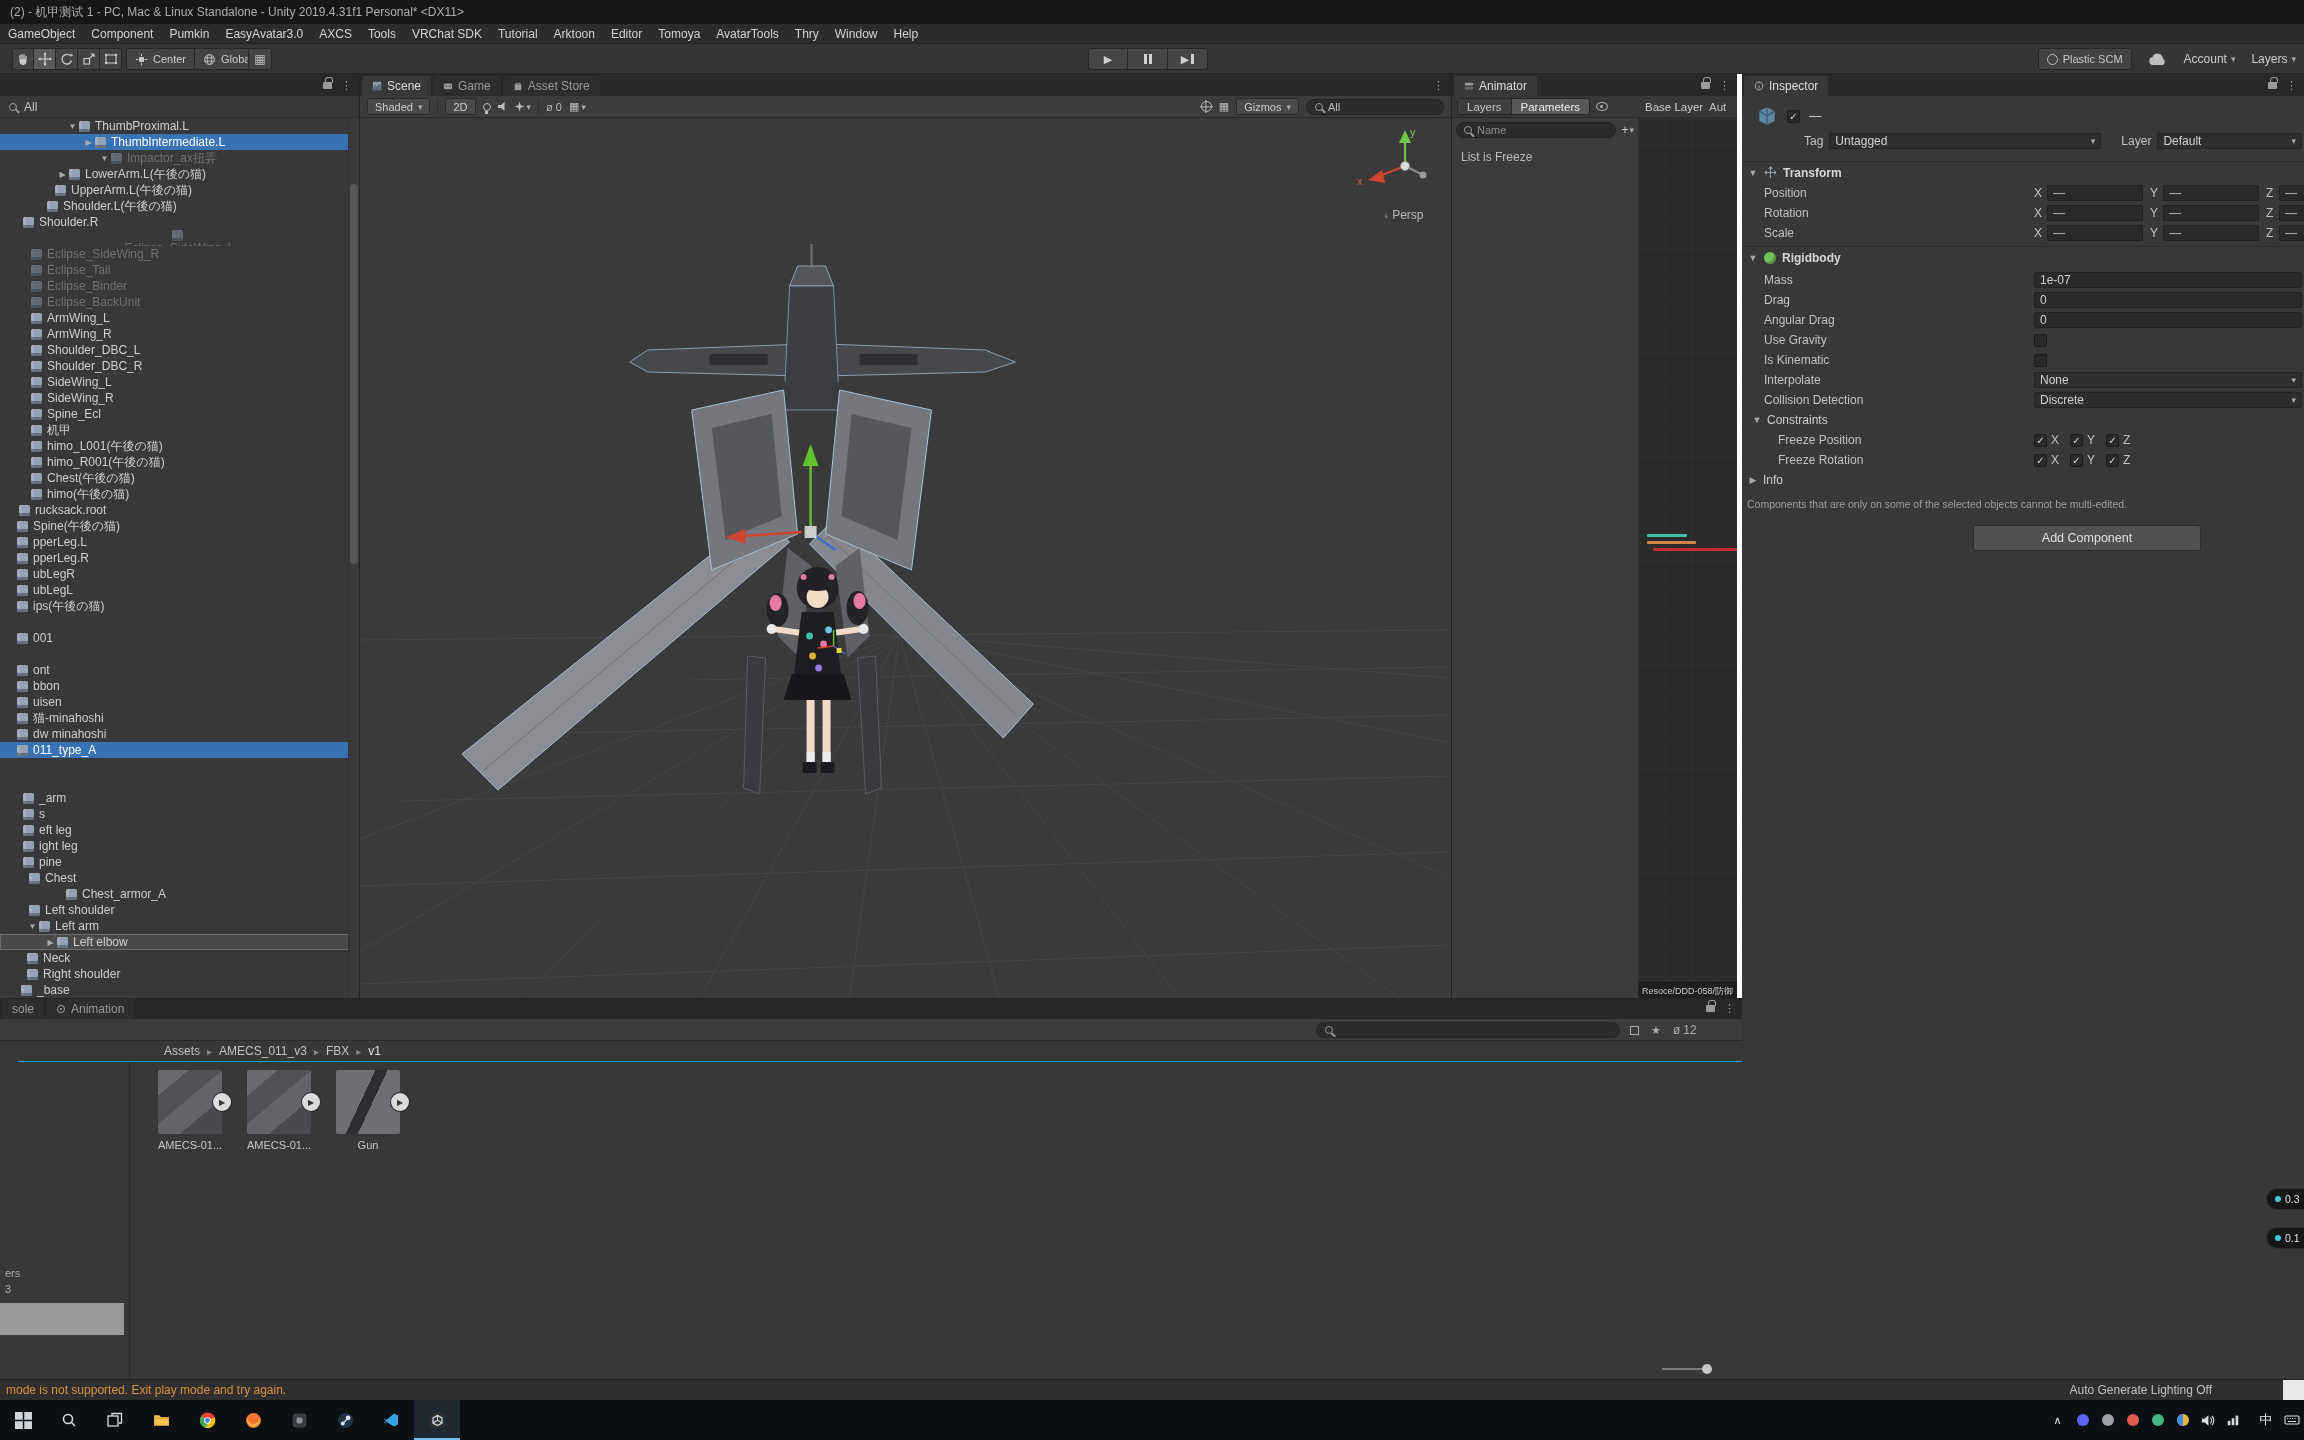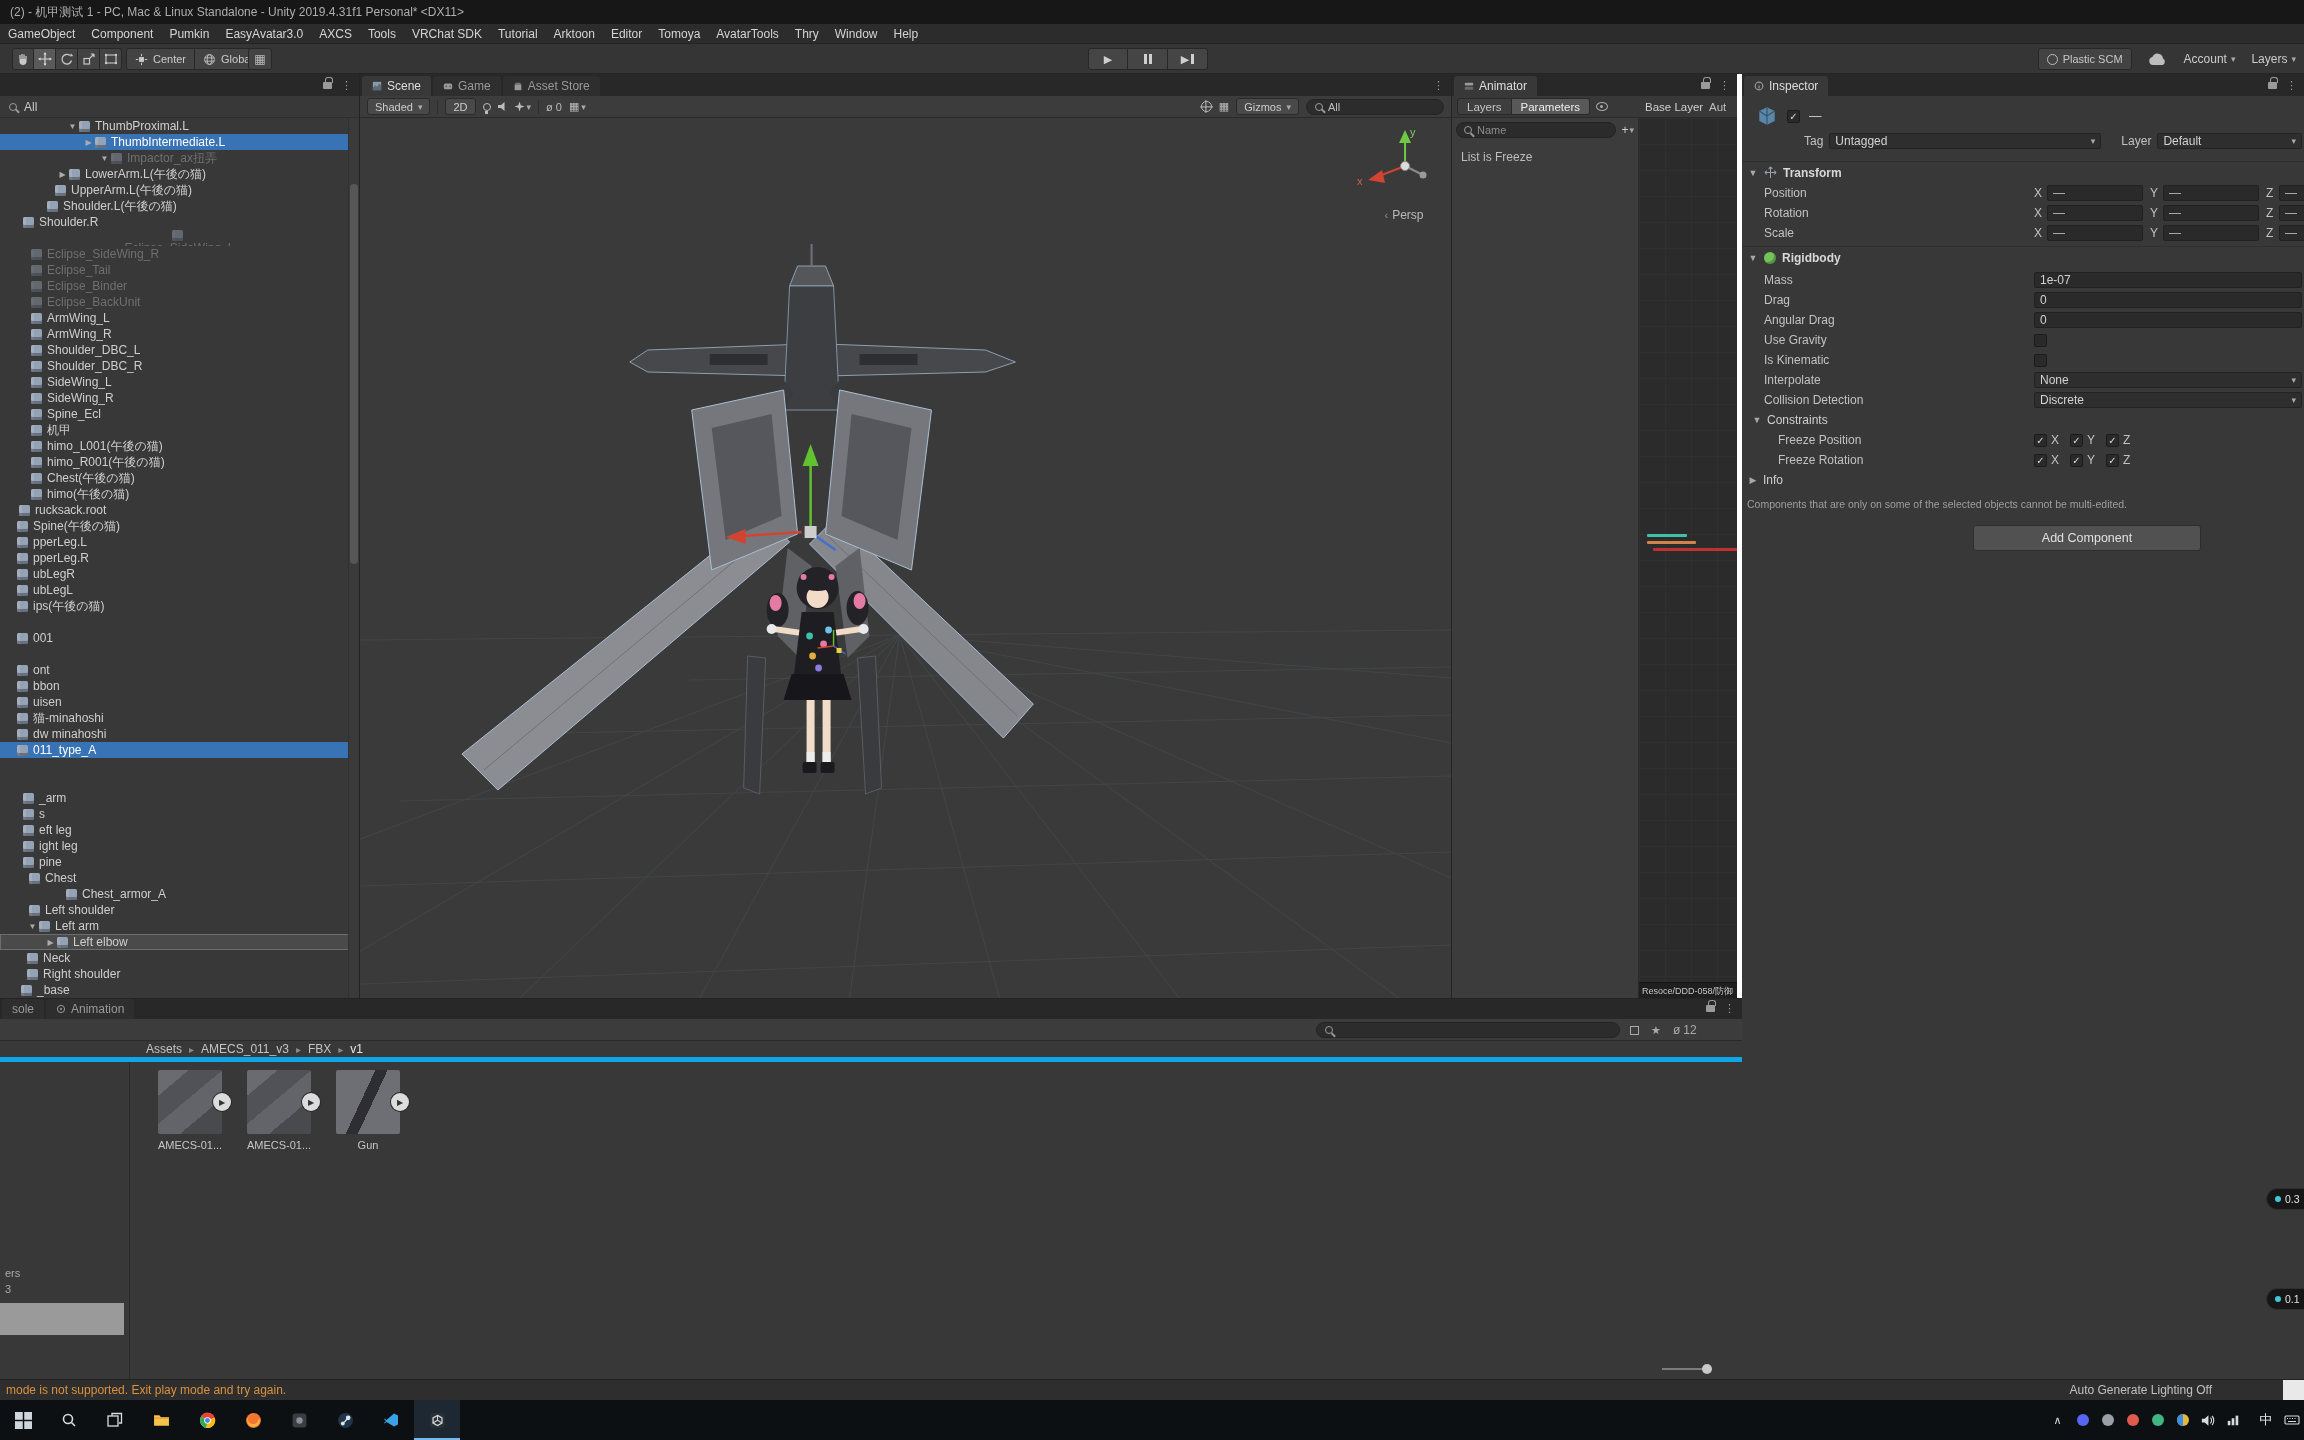--- a/index.html
+++ b/index.html
@@ -129,21 +129,21 @@
   .add-comp{margin:12px 0 0 231px;width:228px;height:26px;background:#515151;border:1px solid #2d2d2d;border-radius:3px;color:#e0e0e0;font-size:12.5px;display:flex;align-items:center;justify-content:center;}
   .rb-ico{width:12px;height:12px;border-radius:50%;background:#74c35a;box-shadow:inset -2px -2px 0 rgba(0,0,0,.25);}
 
   
   .bottomdock{position:absolute;left:0;top:998px;width:1742px;height:381px;background:#383838;border-top:1px solid #242424;display:flex;flex-direction:column;}
   .bd-strip{height:20px;background:#282828;display:flex;align-items:flex-end;flex:none;}
   .bd-toolbar{height:22px;background:#3c3c3c;border-bottom:1px solid #2a2a2a;position:relative;flex:none;}
   .bd-search{position:absolute;left:1316px;top:3px;width:304px;height:16px;background:#2c2c2c;border:1px solid #242424;border-radius:9px;display:flex;align-items:center;padding:0 8px;gap:5px;}
   .bd-ticons{position:absolute;left:1630px;top:0;height:22px;display:flex;align-items:center;gap:12px;color:#aaa;}
   .sq-ico{width:9px;height:9px;border:1.3px solid #aaa;}
-  .bd-crumbs{height:21px;display:flex;align-items:center;padding-left:146px;gap:7px;border-bottom:5px solid #0ea5e9;flex:none;color:#c4c4c4;}
+  .bd-crumbs{height:21px;display:flex;align-items:center;padding-left:146px;gap:7px;border-bottom:1px solid #0ea5e9;flex:none;color:#c4c4c4;margin-left:18px;}
   .bc-sep{color:#8a8a8a;font-size:10px;}
   .bc-item.last{color:#e4e4e4;}
   .bd-content{flex:1;display:flex;position:relative;min-height:0;}
   .bd-sidebar{width:130px;border-right:1px solid #2a2a2a;position:relative;padding-top:203px;flex:none;}
   .ps-item{height:16px;line-height:16px;padding-left:5px;font-size:11px;color:#ababab;}
   .sidebar-block{position:absolute;left:0;top:241px;width:124px;height:32px;background:#9a9a9a;}
   .bd-grid{flex:1;position:relative;padding:8px 0 0 22px;display:flex;gap:13px;align-items:flex-start;}
   .p-item{width:76px;display:flex;flex-direction:column;align-items:center;position:relative;}
   .p-thumb{width:64px;height:64px;position:relative;border-radius:2px;}
   .p-thumb.model{background:#57585c linear-gradient(140deg,#6a6b70 22%,#515257 22% 46%,#636469 46% 70%,#494a4e 70%);}
@@ -995,21 +995,21 @@
   <div class="statusbar">
     <span class="status-msg">mode is not supported. Exit play mode and try again.</span>
     <span class="lighting">Auto Generate Lighting Off</span>
     <span class="status-white"></span>
   </div>
 
   <div class="pill" style="top:1188px;">
     <span class="pill-dot"></span>
     <span class="pill-text">0.3</span>
   </div>
-  <div class="pill" style="top:1288px;">
+  <div class="pill" style="top:1227px;">
     <span class="pill-dot"></span>
     <span class="pill-text">0.1</span>
   </div>
 
   <div class="taskbar">
     <div style="display:flex;">
         <div class="tb-app">
           <svg width="17" height="17" viewBox="0 0 16 16">
             <rect width="7.3" height="7.3" fill="#cfd6db"></rect>
             <rect x="8.7" width="7.3" height="7.3" fill="#cfd6db"></rect>

